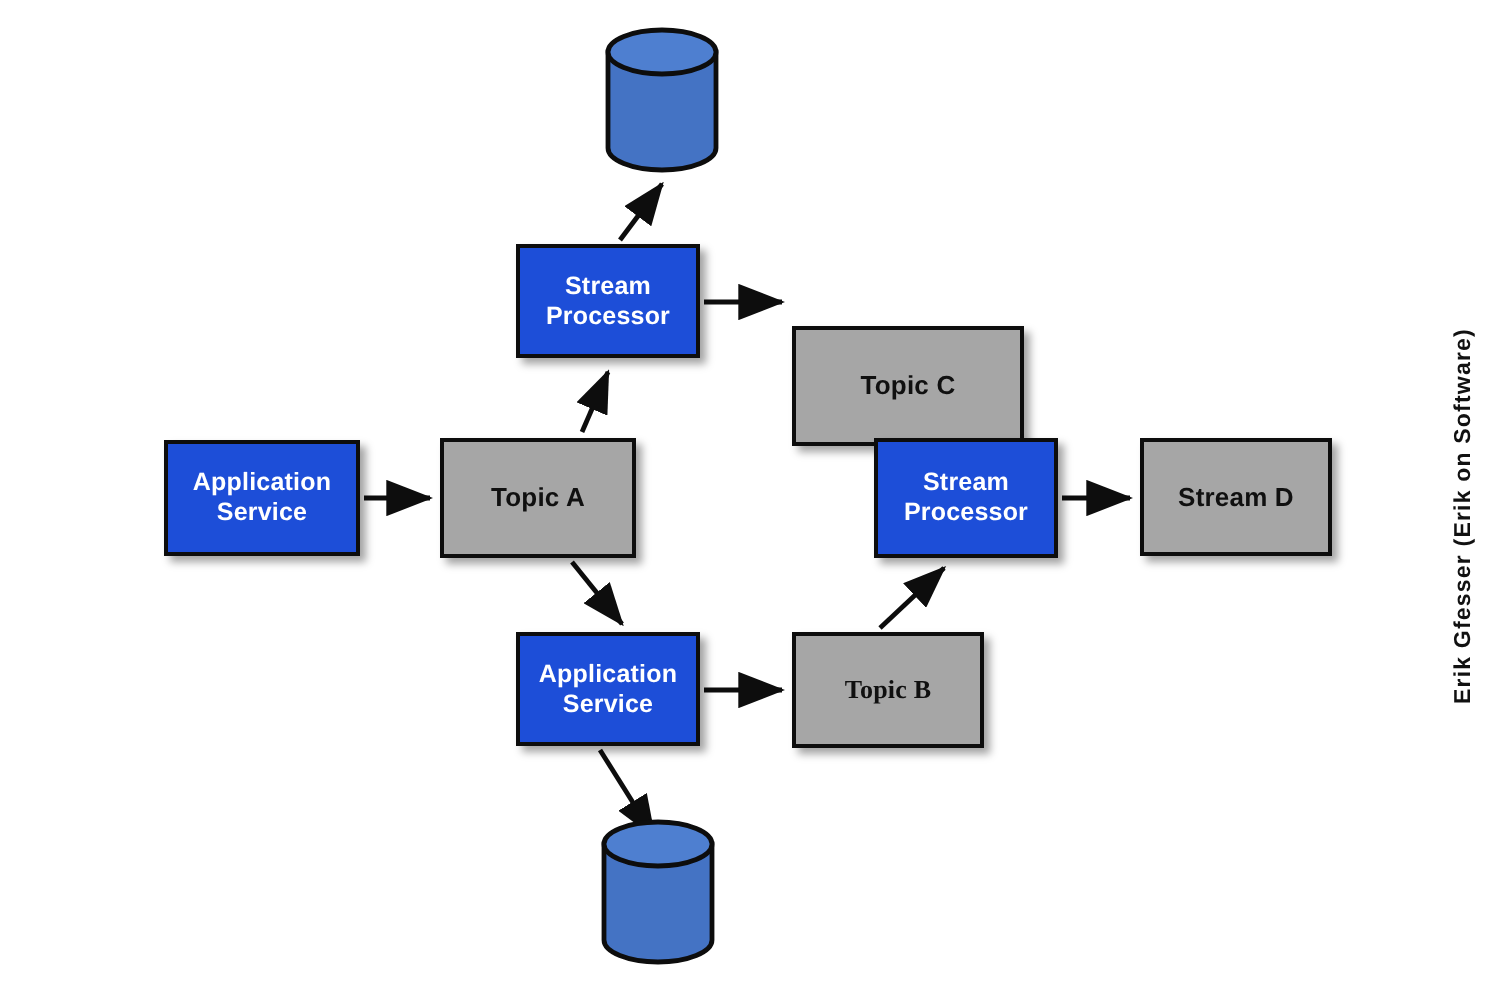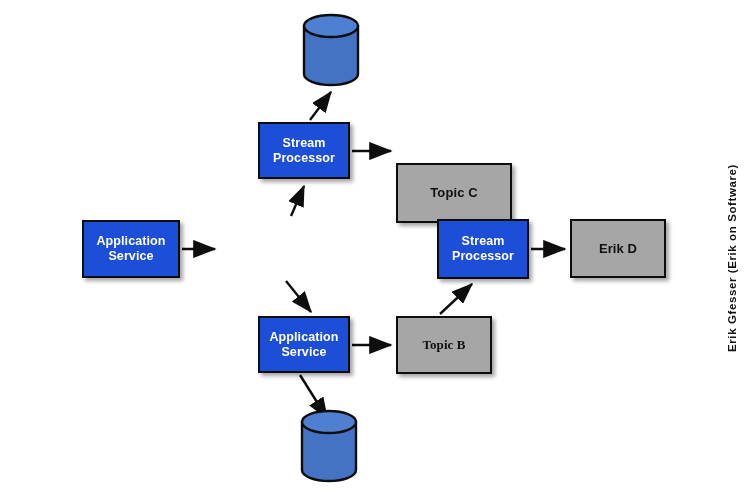--- a/index.html
+++ b/index.html
@@ -124,20 +124,23 @@
       <path d="M2,12 L2,60 A27,11 0 0 0 56,60 L56,12 Z" fill="#4473c4" stroke="#0d0d0d" stroke-width="2.4"></path>
       <ellipse cx="29" cy="12" rx="27" ry="11" fill="#4e7fd0" stroke="#0d0d0d" stroke-width="2.4"></ellipse>
     </svg>
   </div>
 
   <div class="node service" style="left:82px; top:220px; width:98px; height:58px;">
     <span class="label">Application
 Service</span>
   </div>
 
+  <div class="node topic" style="left:220px; top:219px; width:98px; height:60px;">
+    <span class="label">Topic A</span>
+  </div>
 
   <div class="node service" style="left:258px; top:122px; width:92px; height:57px;">
     <span class="label">Stream
 Processor</span>
   </div>
 
   <div class="node topic" style="left:396px; top:122px; width:116px; height:60px;margin-top:41px;">
     <span class="label">Topic C</span>
   </div>
 
@@ -149,18 +152,18 @@
   <div class="node topic" style="left:396px; top:316px; width:96px; height:58px;font-family:Liberation Serif, serif;">
     <span class="label">Topic B</span>
   </div>
 
   <div class="node service" style="left:437px; top:219px; width:92px; height:60px;">
     <span class="label">Stream
 Processor</span>
   </div>
 
   <div class="node topic" style="left:570px; top:219px; width:96px; height:59px;">
-    <span class="label">Erik D</span>
+    <span class="label">Stream D</span>
   </div>
 
   <div class="credit" style="left:726px; top:352px;">Erik Gfesser (Erik on Software)</div>
 
 </div>
 
 </body></html>

